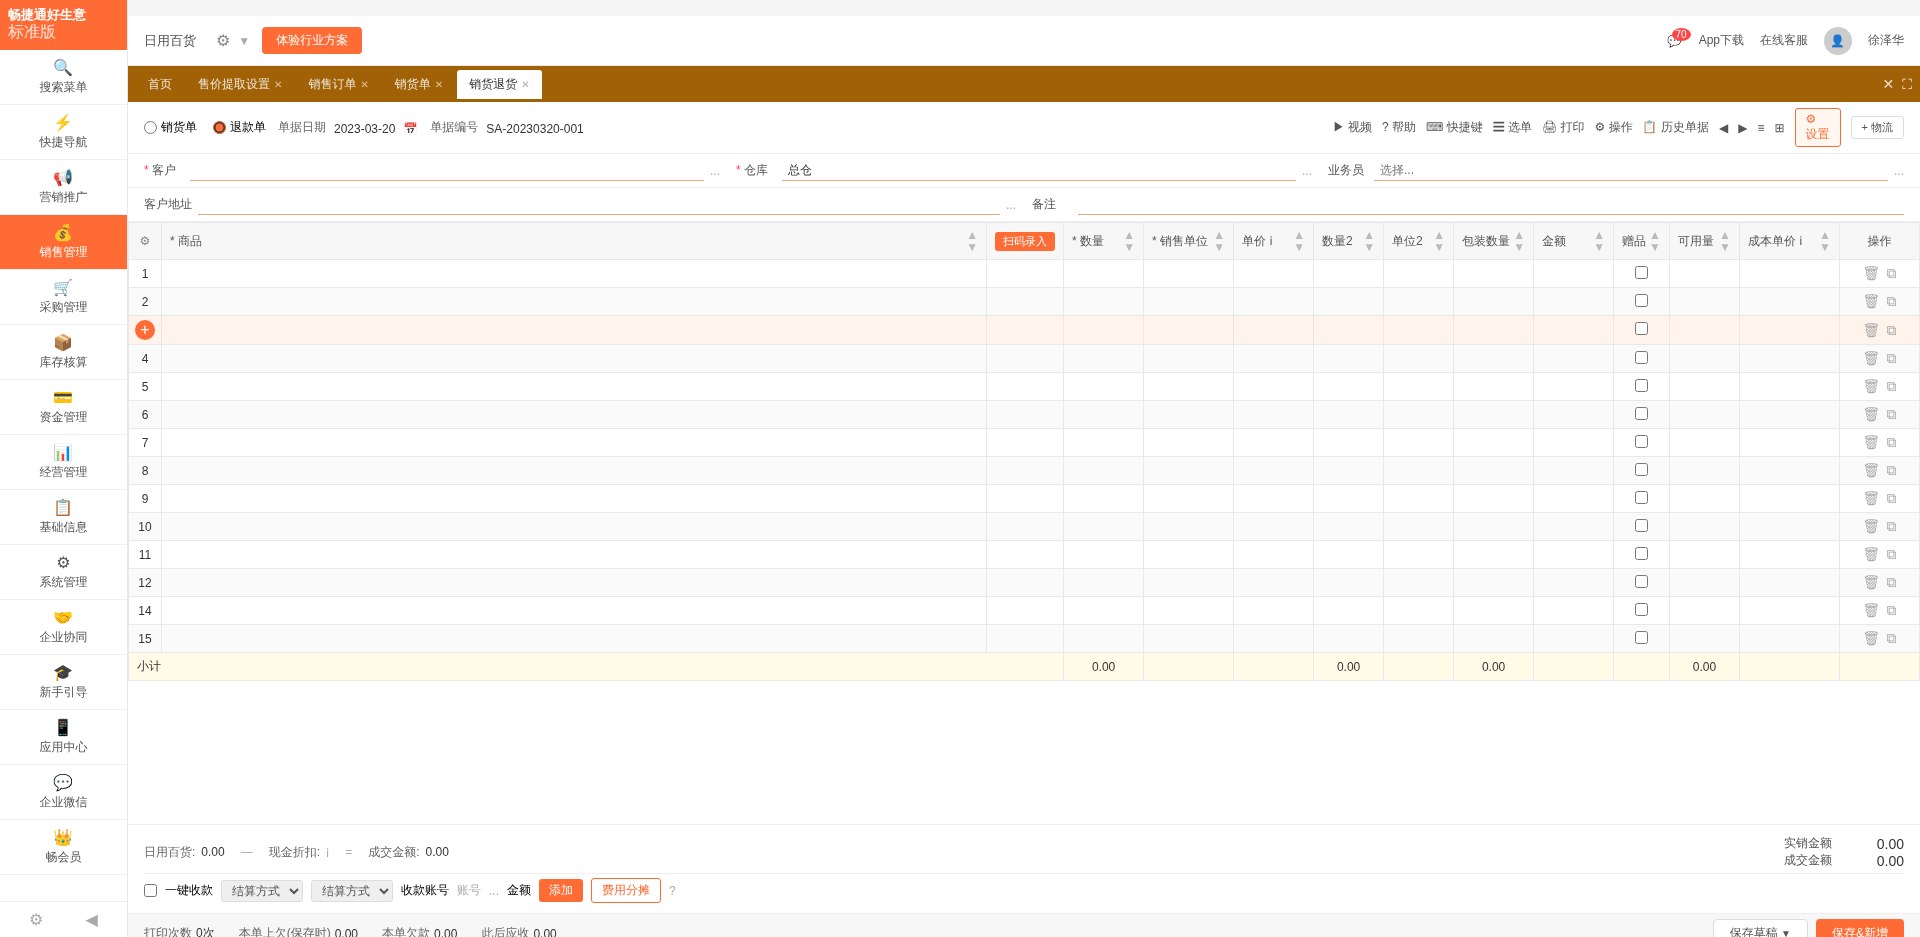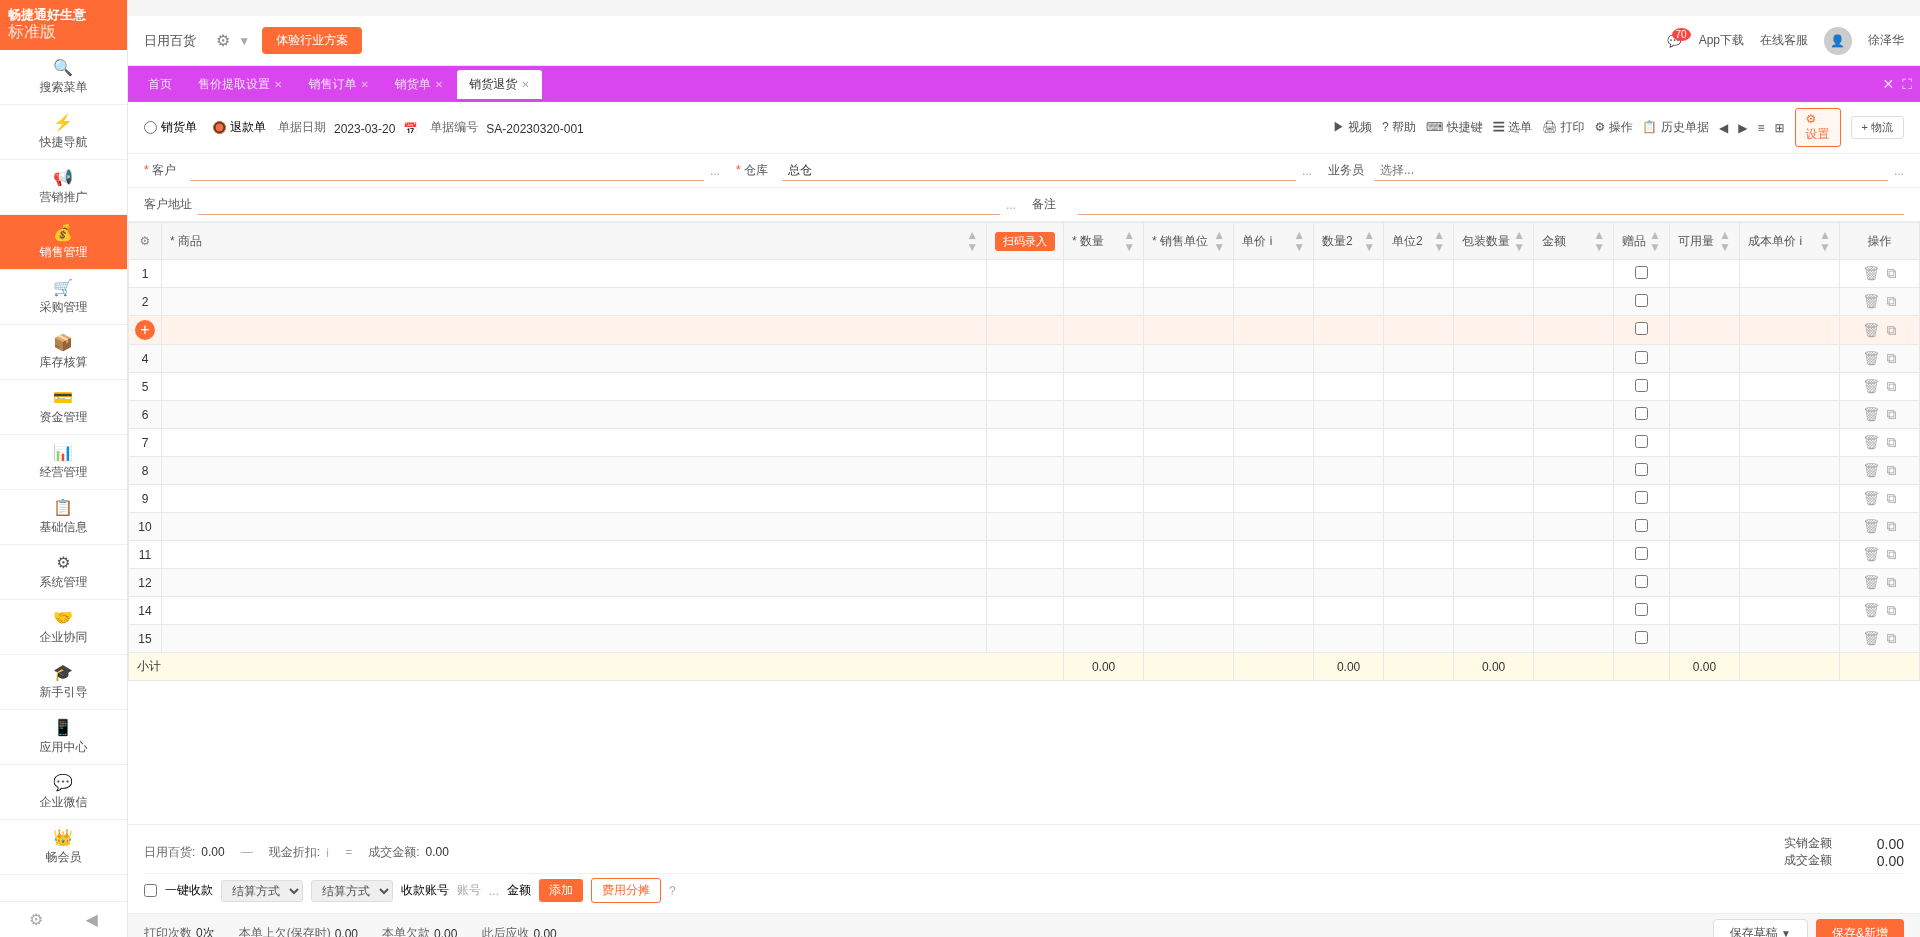--- a/index.html
+++ b/index.html
@@ -81,21 +81,21 @@
       font-size: 12px;
     }
     .topbar-right { margin-left: auto; display: flex; align-items: center; gap: 16px; color: #555; }
     .topbar-right .badge-container { position: relative; cursor: pointer; }
     .topbar-right .badge { background: #ff4444; color: #fff; border-radius: 50%; font-size: 10px; position: absolute; top: -6px; right: -8px; padding: 1px 4px; }
     .topbar-right span { cursor: pointer; }
     .topbar-avatar { width: 28px; height: 28px; border-radius: 50%; background: #ccc; display: flex; align-items: center; justify-content: center; color: #fff; font-size: 11px; }
 
     
     .tabbar {
-      background: #d946ef;
+      background: #a16207;
       display: flex;
       align-items: center;
       padding: 0 8px;
       height: 36px;
       gap: 2px;
     }
     .tab {
       padding: 6px 12px;
       color: rgba(255,255,255,0.85);
       cursor: pointer;

